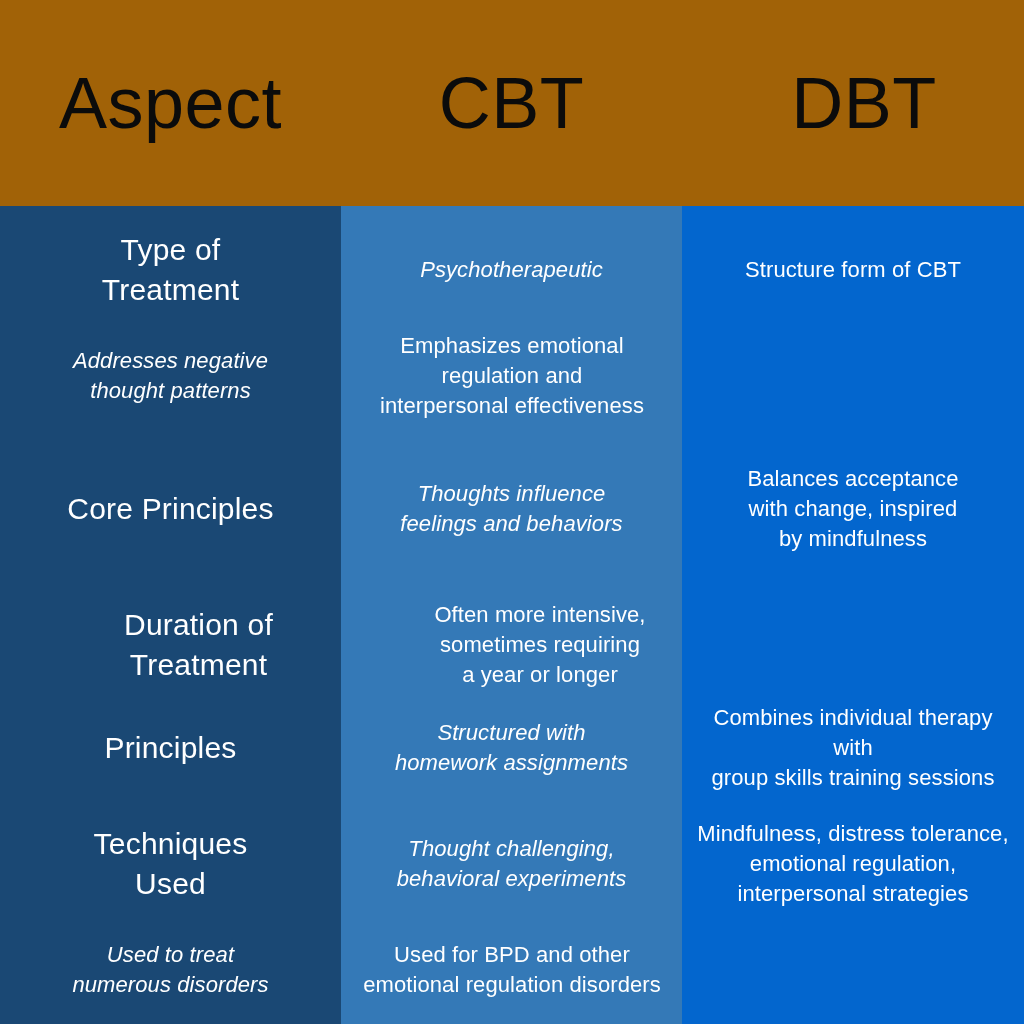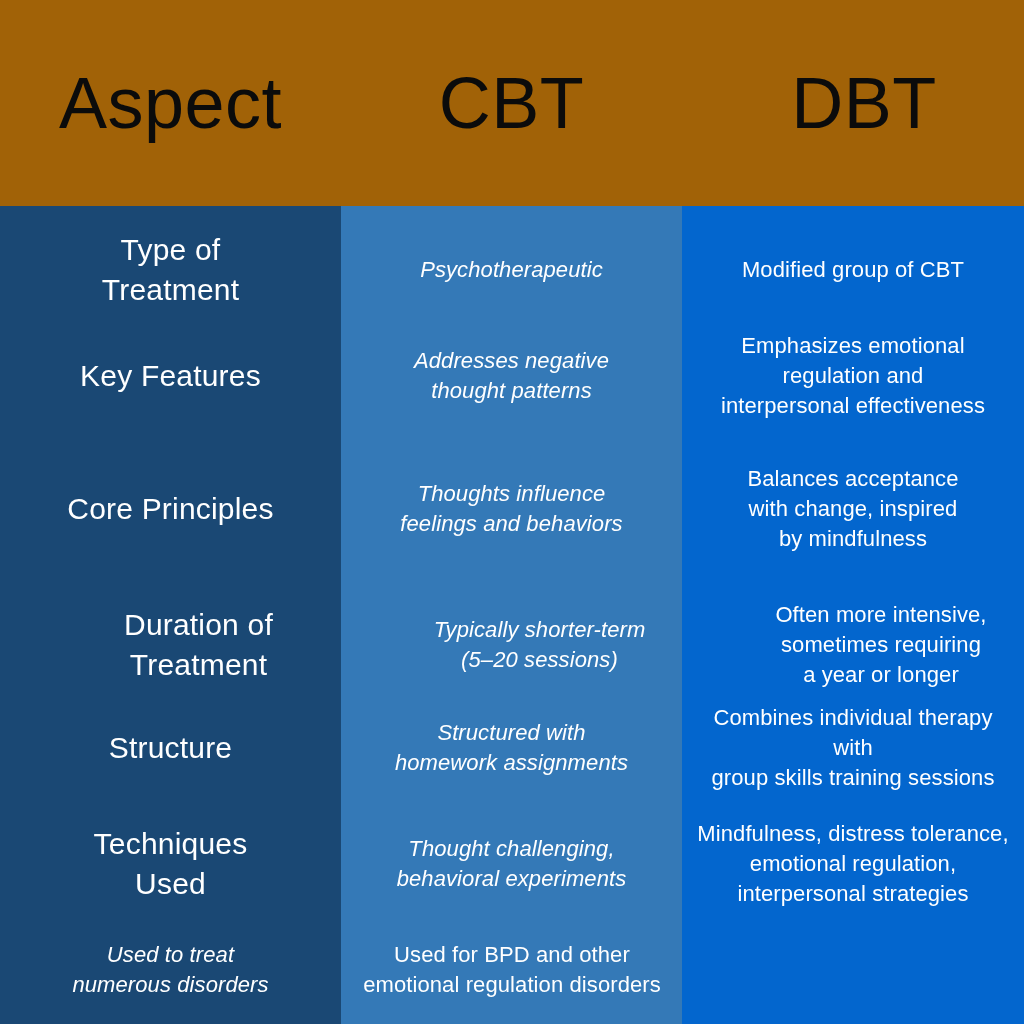--- a/index.html
+++ b/index.html
@@ -131,43 +131,41 @@
     <div class="header-cell col-aspect" style="color: rgb(11, 11, 11);">Aspect</div>
     <div class="header-cell col-cbt" style="color: rgb(11, 11, 11);">CBT</div>
     <div class="header-cell col-dbt" style="color: rgb(11, 11, 11);">DBT</div>
   </div>
 
   <div class="rows-layer">
 
     <div class="row row-0">
       <div class="cell aspect" style="color: rgb(255, 255, 255);">Type of<br>Treatment</div>
       <div class="cell cbt" style="color: rgb(255, 255, 255);">Psychotherapeutic</div>
-      <div class="cell dbt" style="color: rgb(255, 255, 255);">Modified group of CBT</div>
+      <div class="cell dbt" style="color: rgb(255, 255, 255);">Structure form of CBT</div>
     </div>
 
     <div class="row row-1">
-      <div class="cell aspect" style="color: rgb(255, 255, 255);">Key Features</div>
       <div class="cell cbt" style="color: rgb(255, 255, 255);">Addresses negative<br>thought patterns</div>
       <div class="cell dbt" style="color: rgb(255, 255, 255);">Emphasizes emotional<br>regulation and<br>interpersonal effectiveness</div>
     </div>
 
     <div class="row row-2">
       <div class="cell aspect" style="color: rgb(255, 255, 255);">Core Principles</div>
       <div class="cell cbt" style="color: rgb(255, 255, 255);">Thoughts influence<br>feelings and behaviors</div>
       <div class="cell dbt" style="color: rgb(255, 255, 255);">Balances acceptance<br>with change, inspired<br>by mindfulness</div>
     </div>
 
     <div class="row row-3">
       <div class="cell aspect" style="color: rgb(255, 255, 255);">Duration of<br>Treatment</div>
-      <div class="cell cbt" style="color: rgb(255, 255, 255);">Typically shorter-term<br>(5–20 sessions)</div>
       <div class="cell dbt" style="color: rgb(255, 255, 255);">Often more intensive,<br>sometimes requiring<br>a year or longer</div>
     </div>
 
     <div class="row row-4">
-      <div class="cell aspect" style="color: rgb(255, 255, 255);">Structure</div>
+      <div class="cell aspect" style="color: rgb(255, 255, 255);">Principles</div>
       <div class="cell cbt" style="color: rgb(255, 255, 255);">Structured with<br>homework assignments</div>
       <div class="cell dbt" style="color: rgb(255, 255, 255);">Combines individual therapy with<br>group skills training sessions</div>
     </div>
 
     <div class="row row-5">
       <div class="cell aspect" style="color: rgb(255, 255, 255);">Techniques<br>Used</div>
       <div class="cell cbt" style="color: rgb(255, 255, 255); text-align: center;">Thought challenging,<br>behavioral experiments</div>
       <div class="cell dbt" style="color: rgb(255, 255, 255);">Mindfulness, distress tolerance,<br>emotional regulation,<br>interpersonal strategies</div>
     </div>
 

